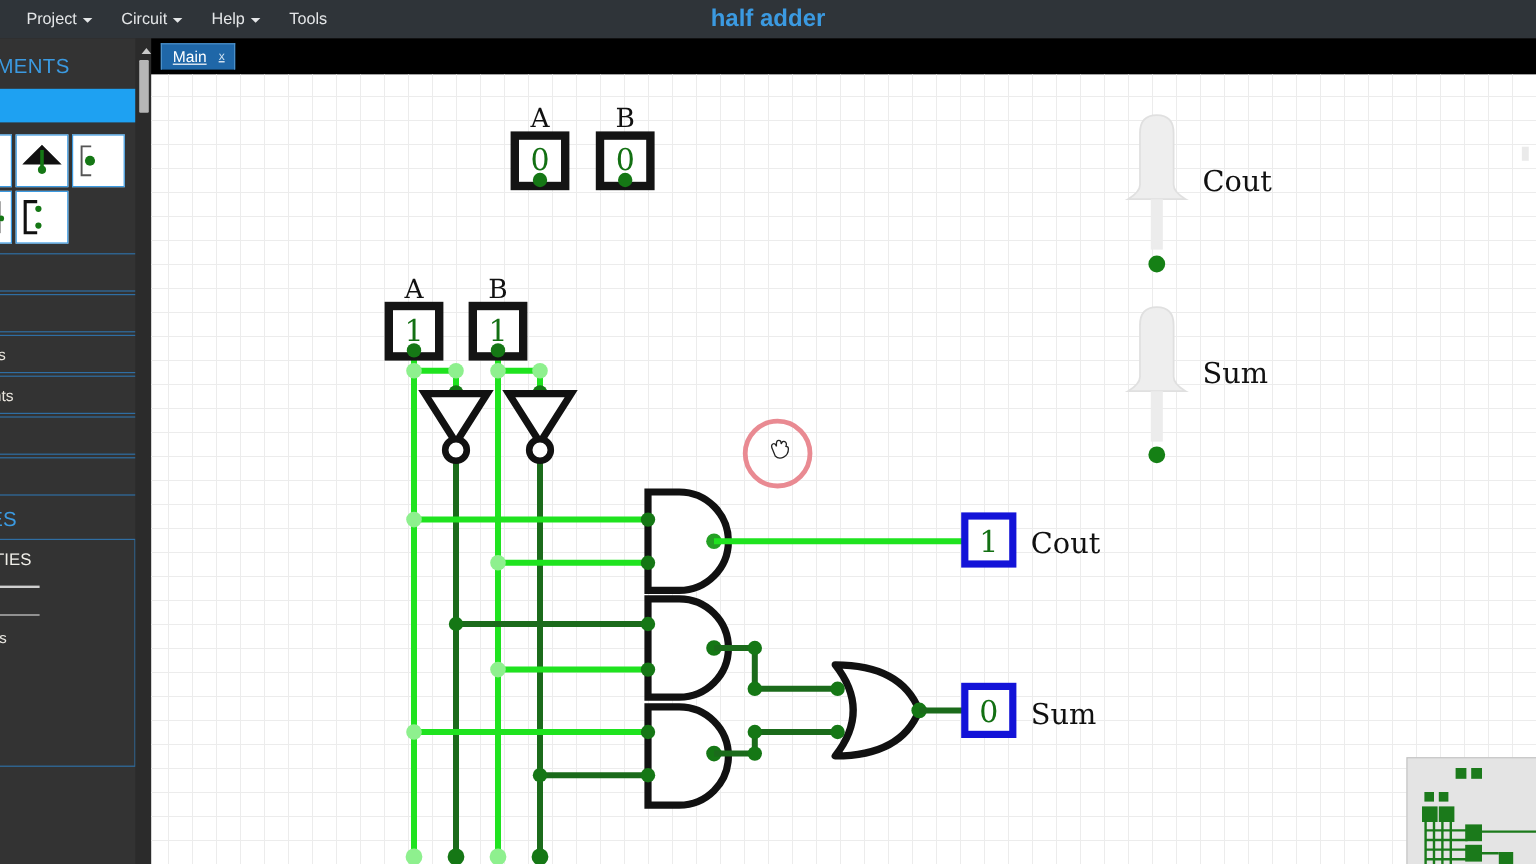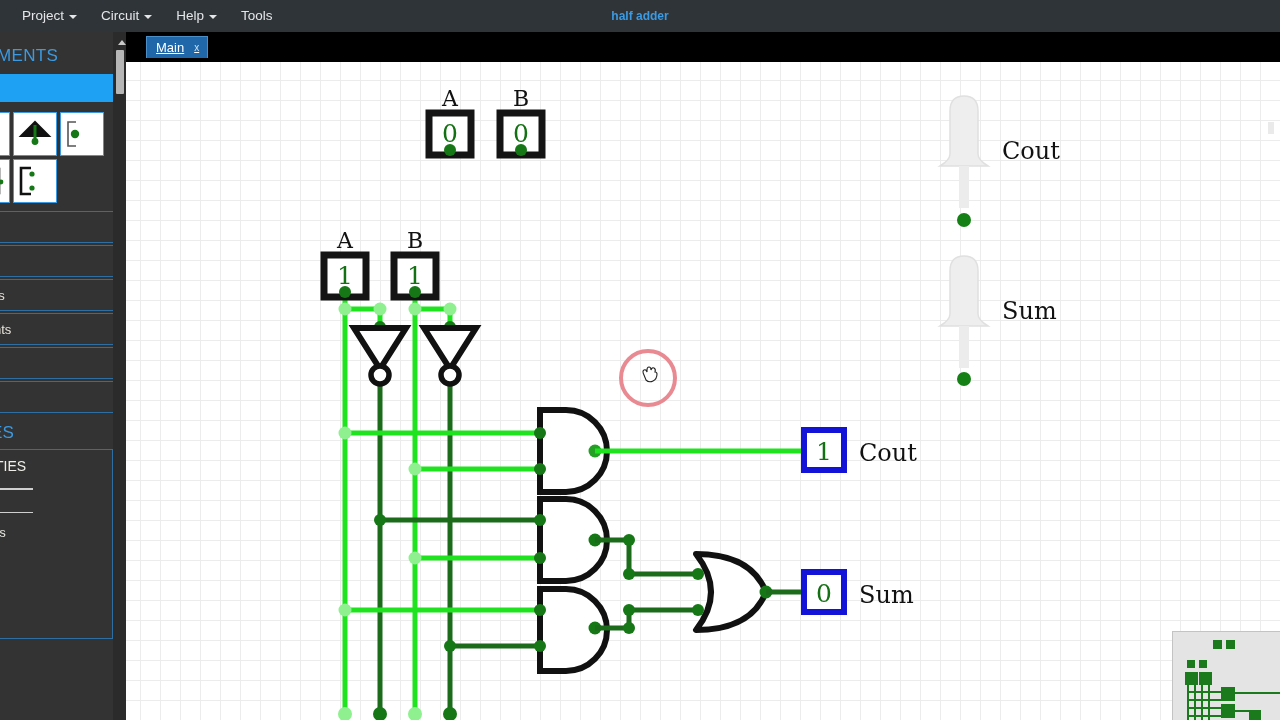--- a/index.html
+++ b/index.html
@@ -19,21 +19,21 @@
     color:#e4e6e8; font-size:13.5px; padding:0 12px; line-height:32px;
     cursor:pointer; white-space:nowrap; display:flex; align-items:center; gap:5px;
   }
   .menu-item:first-child{ margin-left:10px; }
   .caret{
     width:0;height:0;border-left:4px solid transparent;border-right:4px solid transparent;
     border-top:4.5px solid #e4e6e8; display:inline-block; position:relative; top:1px;
   }
   .app-title{
     position:absolute; left:0; top:0; width:1280px; height:32px; line-height:32px;
-    text-align:center; color:#3b9ae1; font-size:12px; font-weight:bold;
+    text-align:center; color:#3b9ae1; font-size:20px; font-weight:bold;
     pointer-events:none;
   }
 
   
   .sidebar{
     position:absolute; left:0; top:32px; width:113px; height:688px;
     background:#333333; overflow:hidden;
   }
   .side-head{
     color:#3b9ae1; font-size:17px; letter-spacing:.3px;
@@ -81,21 +81,21 @@
   .vscroll-arrow{
     position:absolute; left:118px; top:40px; width:0;height:0;
     border-left:4px solid transparent;border-right:4px solid transparent;
     border-bottom:5px solid #c9c9c9;
   }
   .tabbar{
     position:absolute; left:126px; top:32px; width:1154px; height:30px;
     background:#000000;
   }
   .tab{
-    position:absolute; left:20px; top:4px; height:22px; background:#1f67a8;
+    position:absolute; left:8px; top:4px; height:22px; background:#1f67a8;
     border:1px solid #4b90c9; border-bottom:none;
     color:#ffffff; font-size:13px; padding:0 8px 0 9px;
     display:flex; align-items:center; gap:10px; cursor:pointer;text-decoration:underline;
   }
   .tab .tab-x{ font-size:10px; color:#cfe2f2; }
 
   .canvas{
     position:absolute; left:126px; top:62px; width:1154px; height:658px;
     background:#ffffff;
     background-image:

